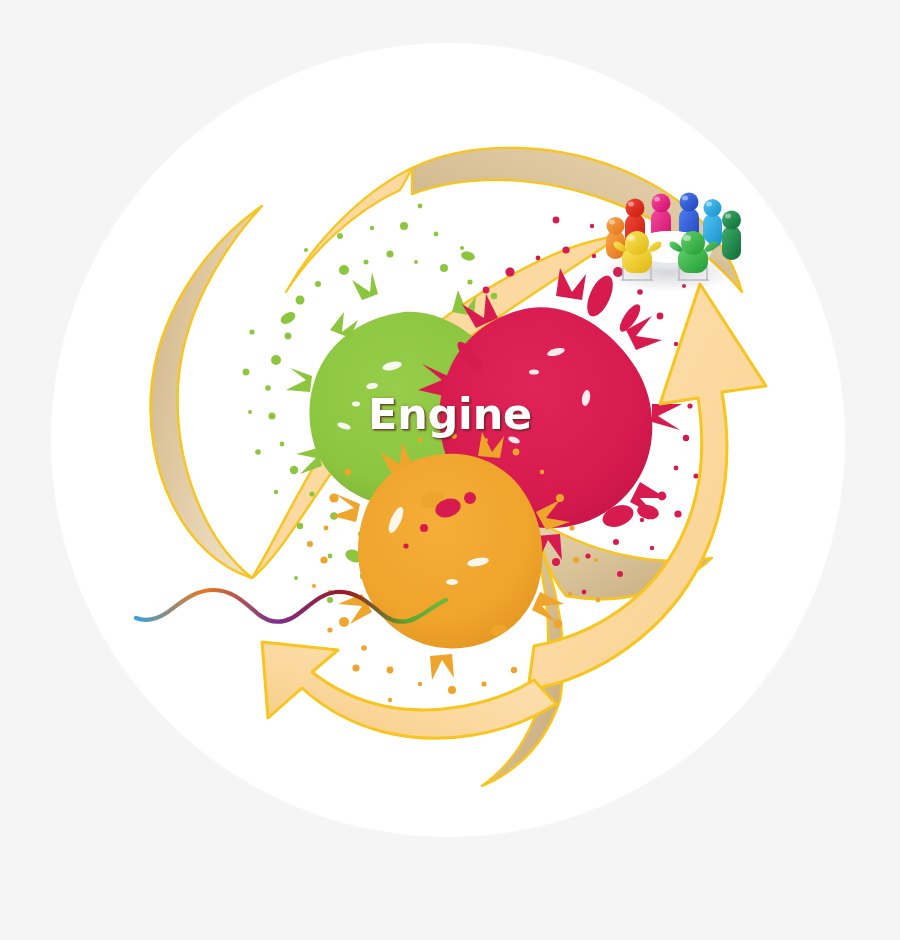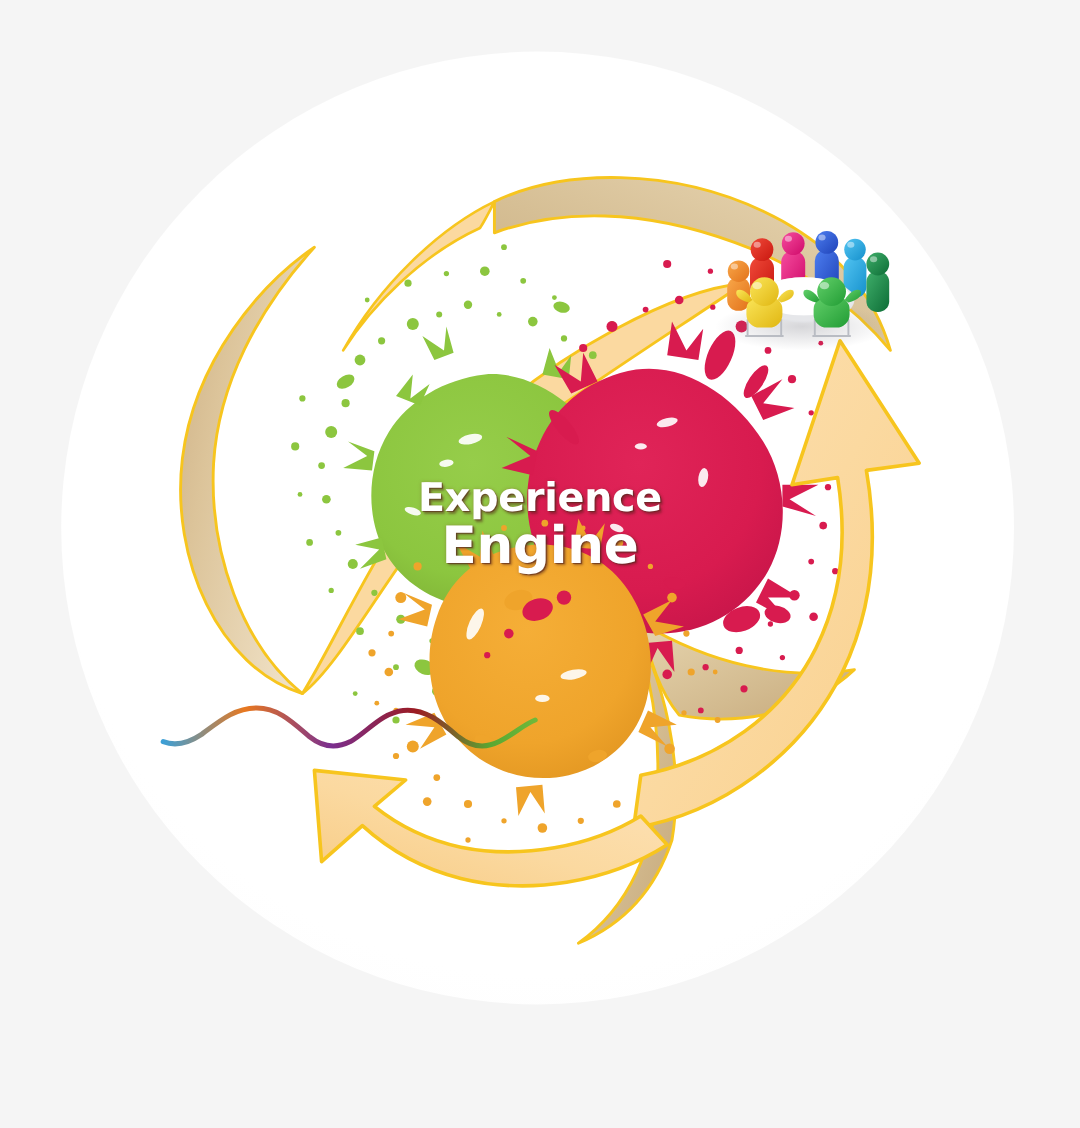--- a/index.html
+++ b/index.html
@@ -411,21 +411,20 @@
         L 262 642
         L 338 650
         L 312 672
         C 332 688, 356 700, 384 706
         C 434 716, 492 706, 534 680
         Z" fill="url(#peachGrad2)" stroke="#f7c51e" stroke-width="3" stroke-linejoin="round"></path>
     </g>
   </svg>
 
   <div class="title-block">
-    <div class="title-line line1">Experience</div>
     <div class="title-line line2">Engine</div>
   </div>
 
   <svg class="layer" viewBox="0 0 900 940">
     <defs>
       <radialGradient id="tableShade" cx="50%" cy="45%" r="55%">
         <stop offset="0%" stop-color="#ffffff"></stop>
         <stop offset="70%" stop-color="#f4f4f6"></stop>
         <stop offset="100%" stop-color="#dfe0e4"></stop>
       </radialGradient>

